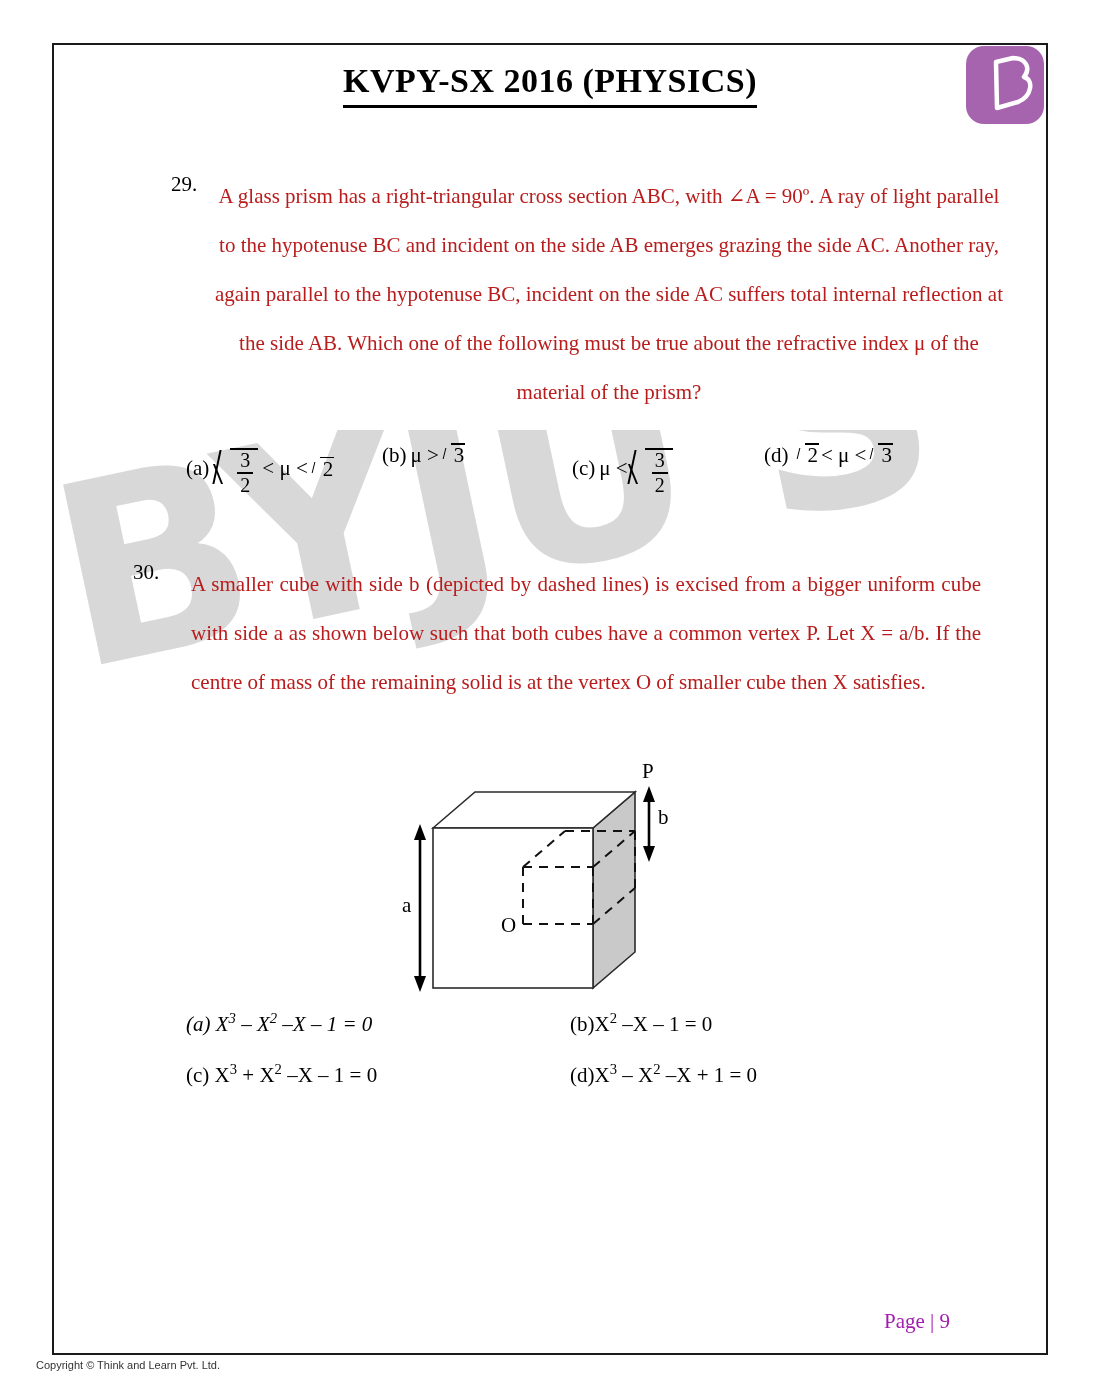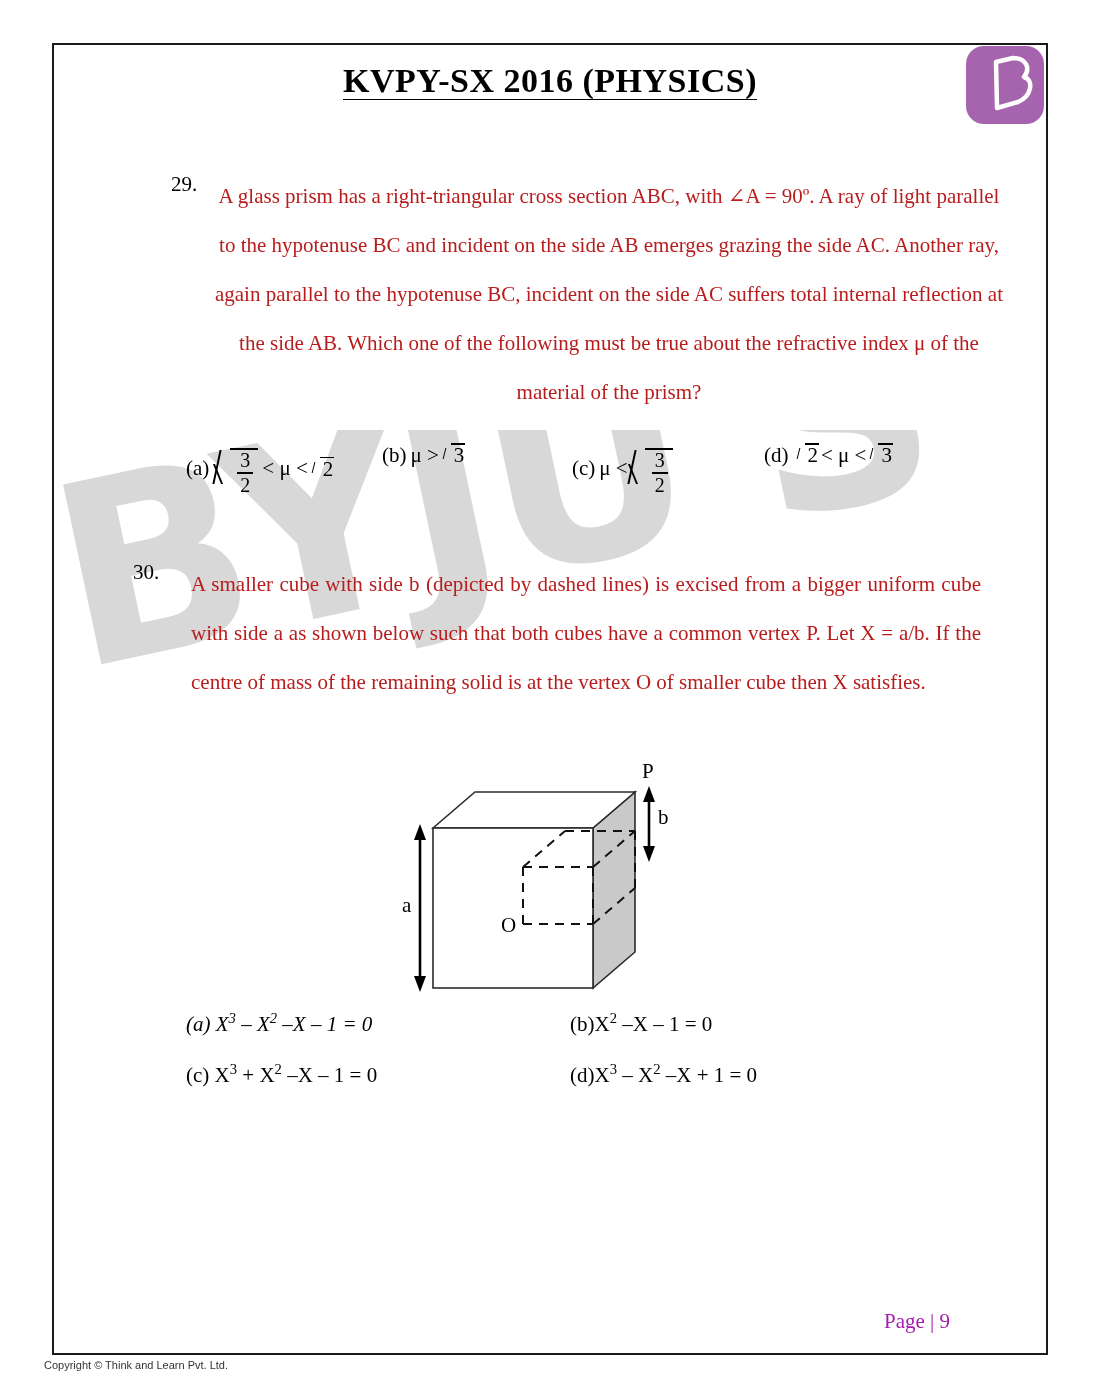--- a/index.html
+++ b/index.html
@@ -70,22 +70,22 @@
     top: 62px;
     width: 1100px;
     text-align: center;
     font-family: "Liberation Serif", serif;
     font-weight: bold;
     font-size: 34px;
     letter-spacing: 0.5px;
     color: #000;
   }
   .doc-title span {
-    border-bottom: 1px solid #000000;
-    padding-bottom: 0;
+    border-bottom: 3px solid #000000;
+    padding-bottom: 6px;
   }
 
   .logo {
     position: absolute;
     left: 966px;
     top: 46px;
     width: 78px;
     height: 78px;
     border-radius: 18px;
     background: #a663ae;
@@ -248,21 +248,21 @@
   }
   .footer-right {
     position: absolute;
     left: 884px;
     top: 1309px;
     font-size: 21px;
     color: #a21caf;
   }
   .copyright {
     position: absolute;
-    left: 44px;
+    left: 36px;
     top: 1359px;
     font-family: "Liberation Sans", sans-serif;
     font-size: 11px;
     color: #333;
   }
 </style>
 </head>
 <body>
 
 <div class="watermark">

